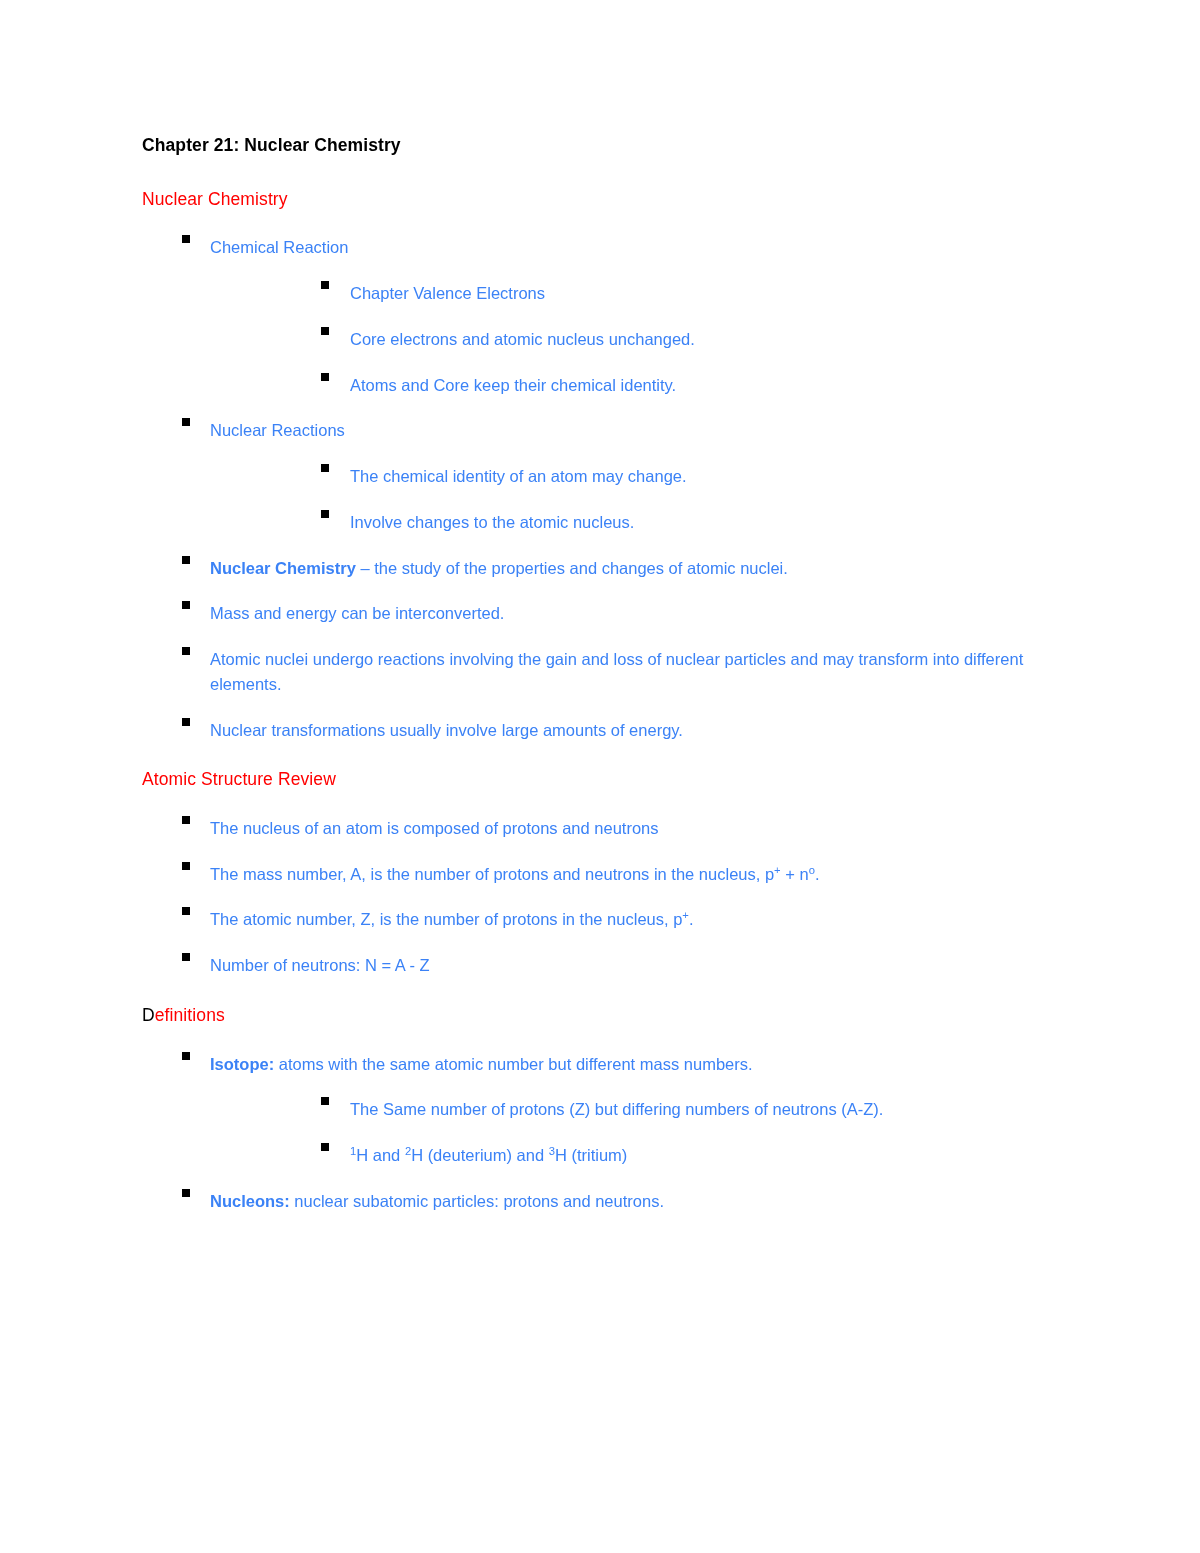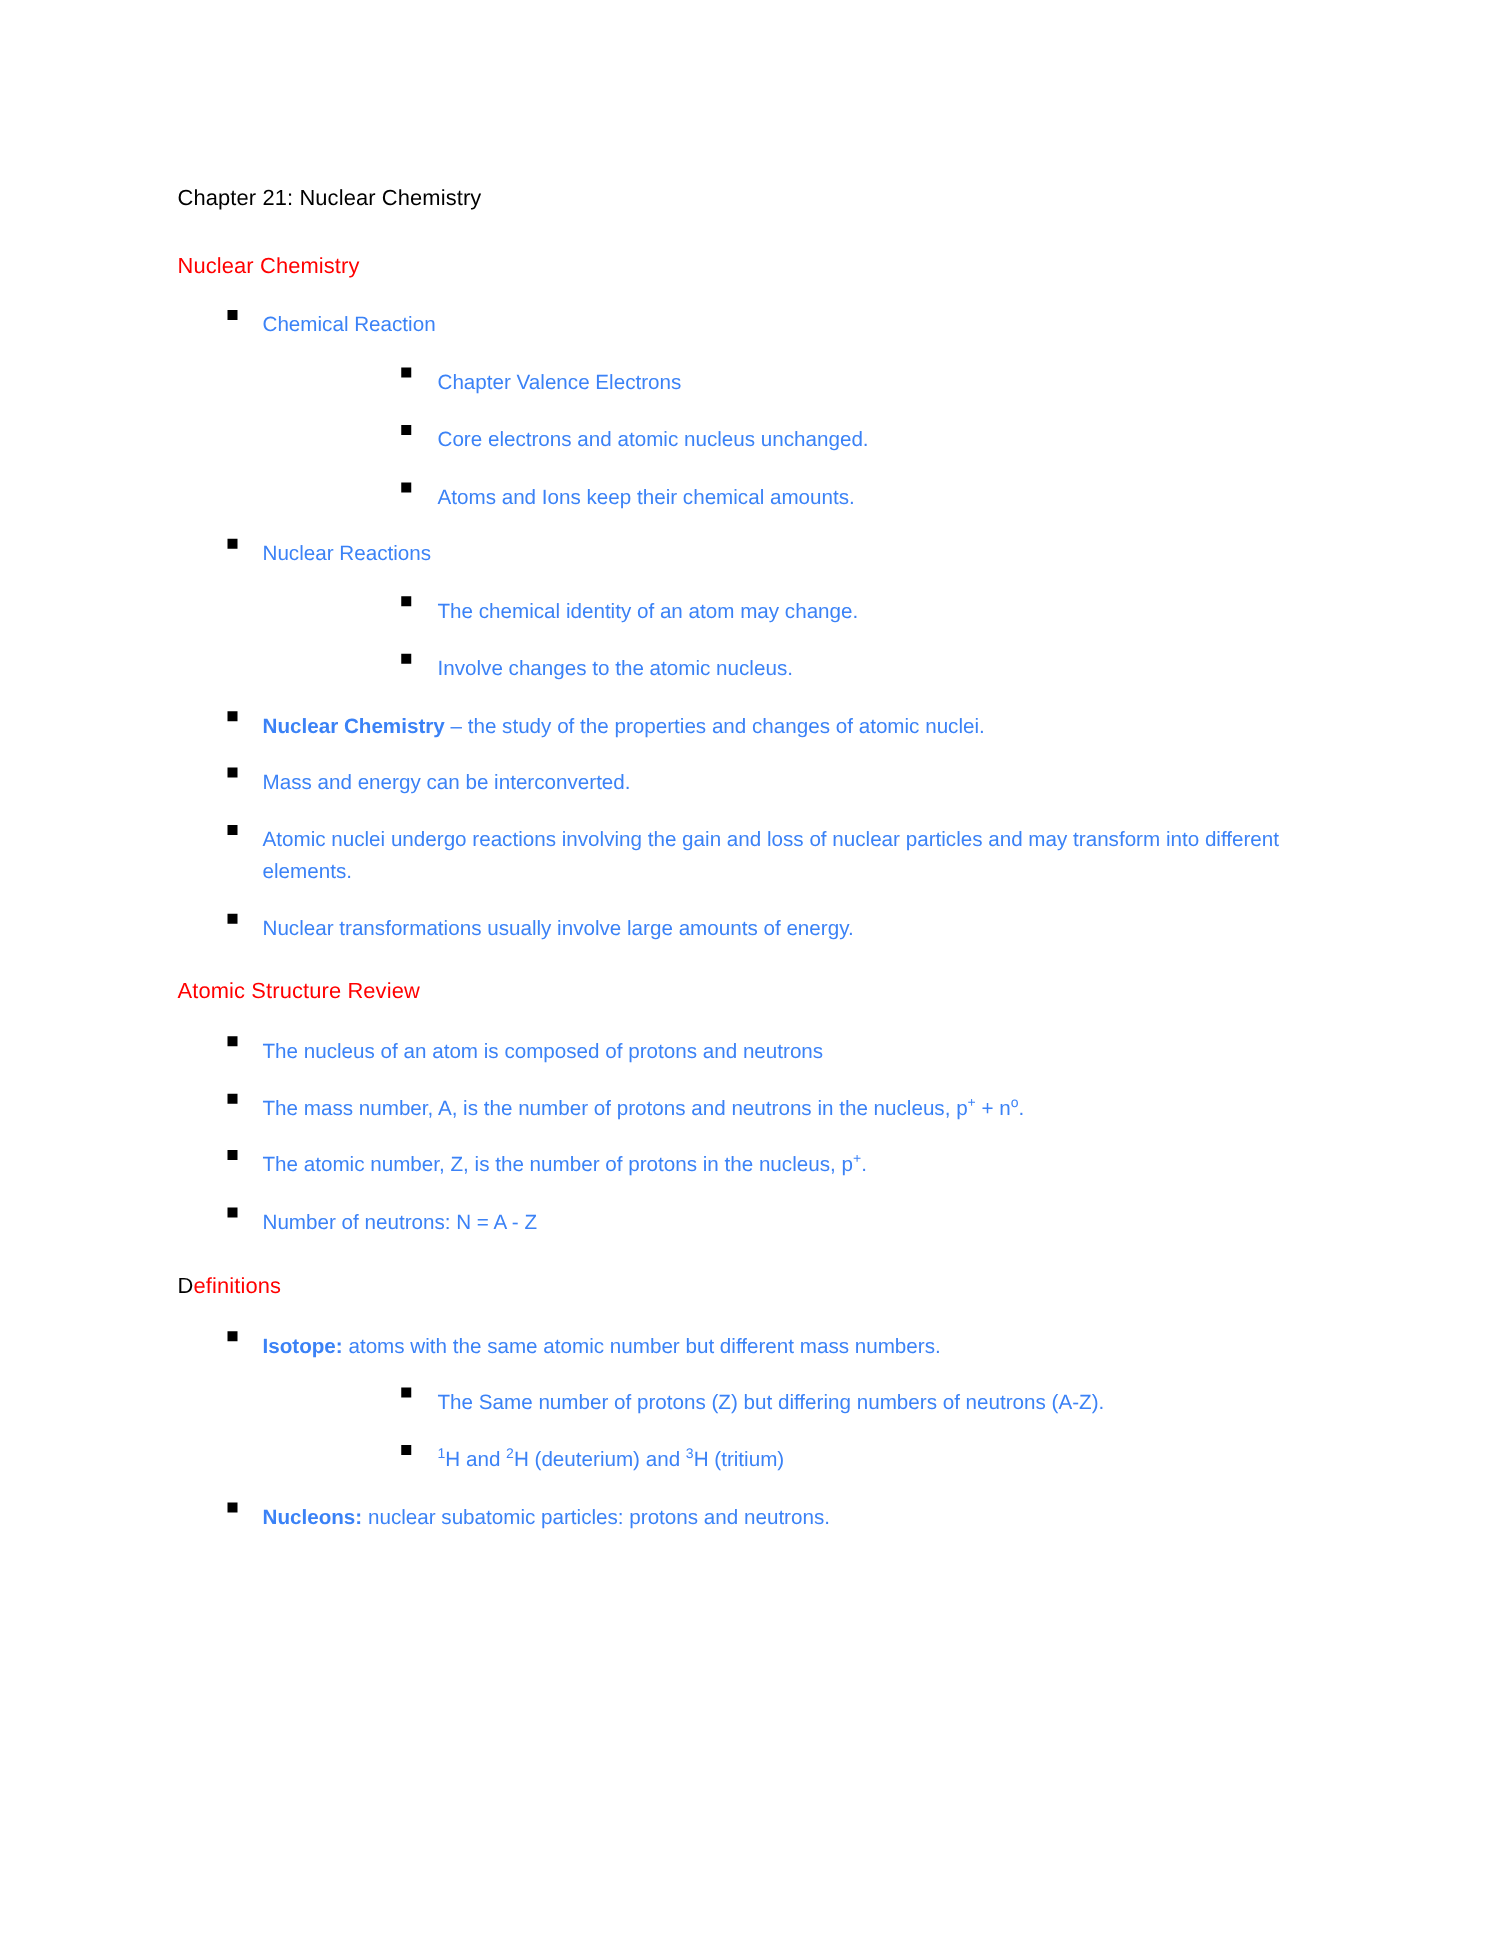--- a/index.html
+++ b/index.html
@@ -30,22 +30,23 @@
     position: absolute;
     left: 142px;
     top: 134px;
     width: 900px;
   }
 
   .doc-title {
     font-size: 17.5px;
     line-height: 1.35;
     color: #000000;
-    margin: 13px 0 30px 0;
+    margin: 0 0 30px 0;
     letter-spacing: 0.1px;
+    font-weight: bold;
   }
 
   .section-heading {
     font-size: 17.5px;
     line-height: 1.35;
     color: #ff0000;
     margin: 0 0 24px 0;
     letter-spacing: 0.1px;
   }
   .section-heading .lead-black {
@@ -146,21 +147,21 @@
           <li class="item">
             <span class="bullet"></span>
             <span class="txt">Chapter Valence Electrons</span>
           </li>
           <li class="item">
             <span class="bullet"></span>
             <span class="txt">Core electrons and atomic nucleus unchanged.</span>
           </li>
           <li class="item">
             <span class="bullet"></span>
-            <span class="txt">Atoms and Ions keep their chemical amounts.</span>
+            <span class="txt">Atoms and Core keep their chemical identity.</span>
           </li>
         </ul>
       </li>
 
       <li class="item">
         <span class="bullet"></span>
         <span class="txt">Nuclear Reactions</span>
         <ul class="lvl2">
           <li class="item">
             <span class="bullet"></span>

